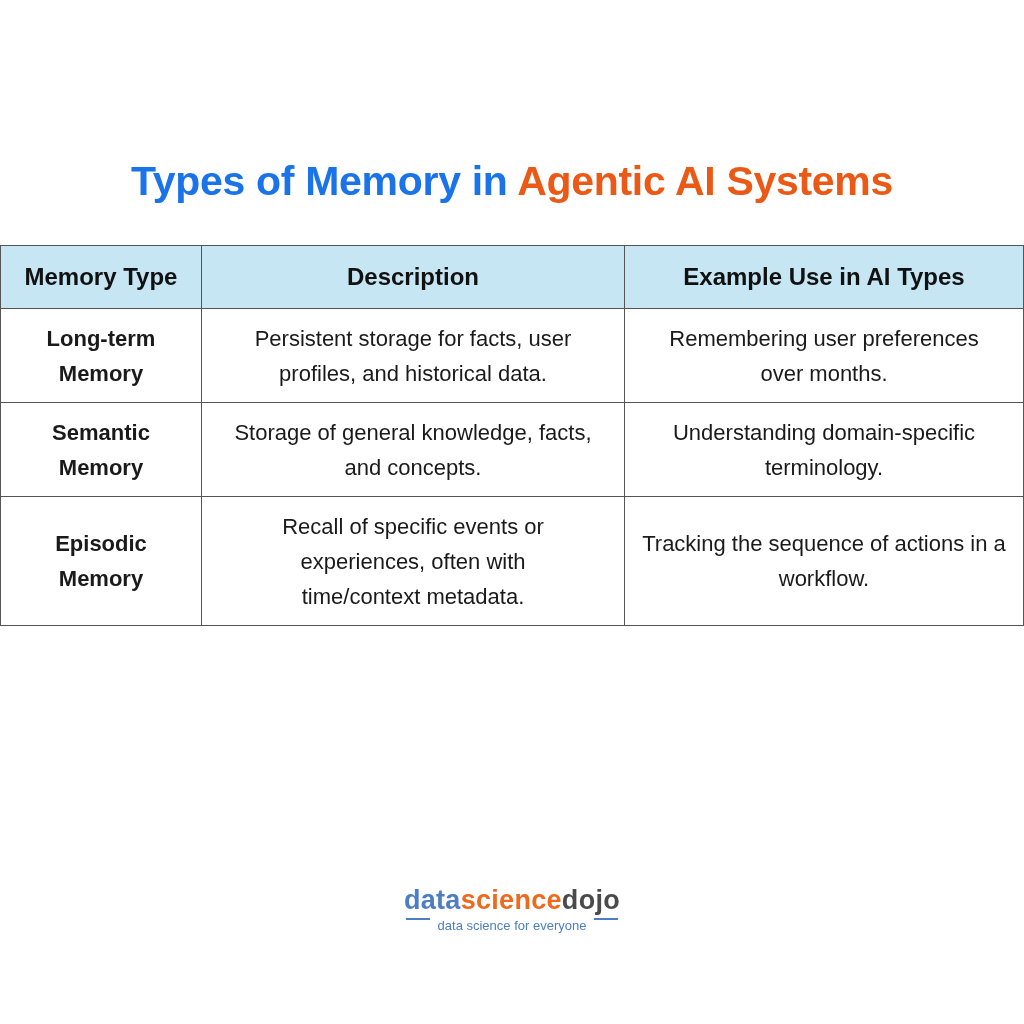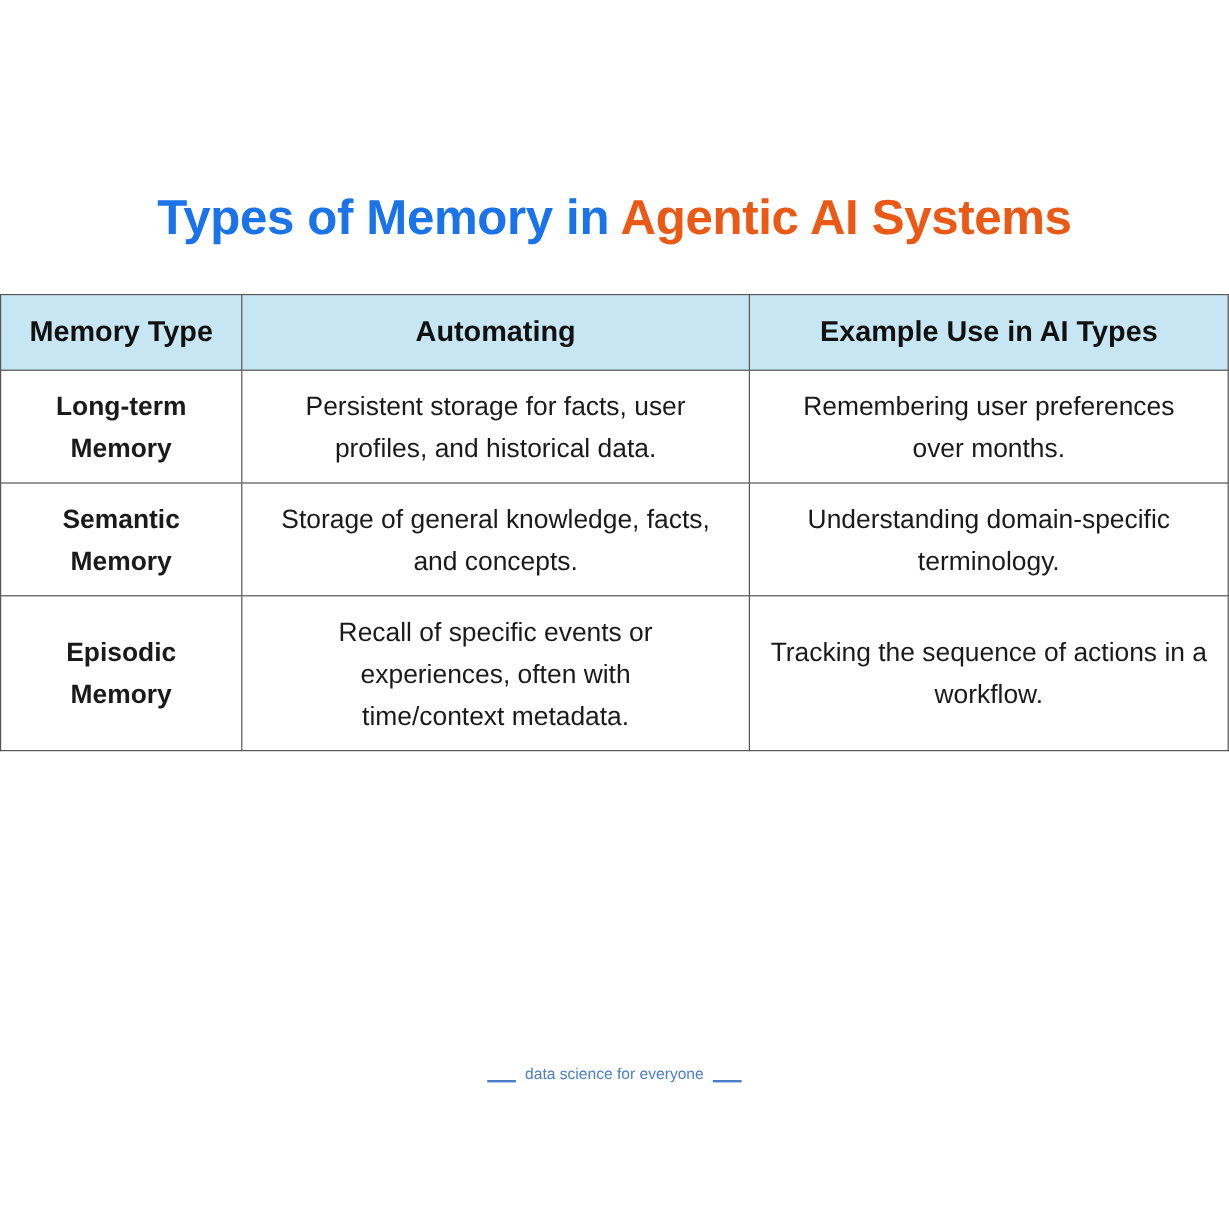--- a/index.html
+++ b/index.html
@@ -9,40 +9,40 @@
   .title .orange { color:#ea5a16; }
   table { position:absolute; top:245px; left:0; width:1023px; border-collapse:collapse; table-layout:fixed; }
   th, td { border:1.5px solid #555; text-align:center; vertical-align:middle; padding:0 8px; }
   th { background:#c6e6f3; height:62px; font-size:24px; font-weight:bold; color:#111; }
   td { font-size:22px; line-height:35px; color:#1a1a1a; }
   td.type { font-weight:bold; }
   col.c1 { width:201px; } col.c2 { width:423px; } col.c3 { width:399px; }
   .logo { position:absolute; top:885px; left:0; width:1024px; text-align:center; }
   .logo-main { font-size:27px; font-weight:bold; letter-spacing:0.3px; }
   .logo-main .l1 { color:#4b7ec5; } .logo-main .l2 { color:#ee6a1f; } .logo-main .l3 { color:#4a4a4a; }
-  .logo-sub { font-size:13px; color:#4b7ec5; margin-top:2px; display:flex; justify-content:center; align-items:flex-end; gap:8px; }
+  .logo-sub { font-size:13px; color:#4b7ec5; margin-top:2px; display:flex; justify-content:center; align-items:flex-start; gap:8px; }
   .logo-sub .dash { display:inline-block; width:24px; height:2px; background:#4b7ec5; }
 </style>
 </head>
 <body>
 
 <div class="title">
   <span class="blue">Types of Memory in </span><span class="orange">Agentic AI Systems</span>
 </div>
 
 <table>
   <colgroup>
       <col class="c1">
       <col class="c2">
       <col class="c3">
     </colgroup>
   <thead>
     <tr>
       <th>Memory Type</th>
-      <th>Automating</th>
+      <th>Description</th>
       <th>Example Use in AI Types</th>
     </tr>
   </thead>
   <tbody>
     <tr style="height:94px">
       <td class="type" style="padding:0 30px">Long-term Memory</td>
       <td style="padding:0 20px">Persistent storage for facts, user profiles, and historical data.</td>
       <td style="padding:0 20px">Remembering user preferences over months.</td>
     </tr>
     <tr style="height:94px">
@@ -52,18 +52,21 @@
     </tr>
     <tr style="height:129px">
       <td class="type" style="padding:0 40px">Episodic Memory</td>
       <td style="padding:0 50px">Recall of specific events or experiences, often with time/context metadata.</td>
       <td>Tracking the sequence of actions in a workflow.</td>
     </tr>
   </tbody>
 </table>
 
 <div class="logo">
+  <div class="logo-main">
+    <span class="l1">data</span><span class="l2">science</span><span class="l3">dojo</span>
+  </div>
   <div class="logo-sub">
     <span class="dash"></span>
     <span>data science for everyone</span>
     <span class="dash"></span>
   </div>
 </div>
 
 </body></html>

